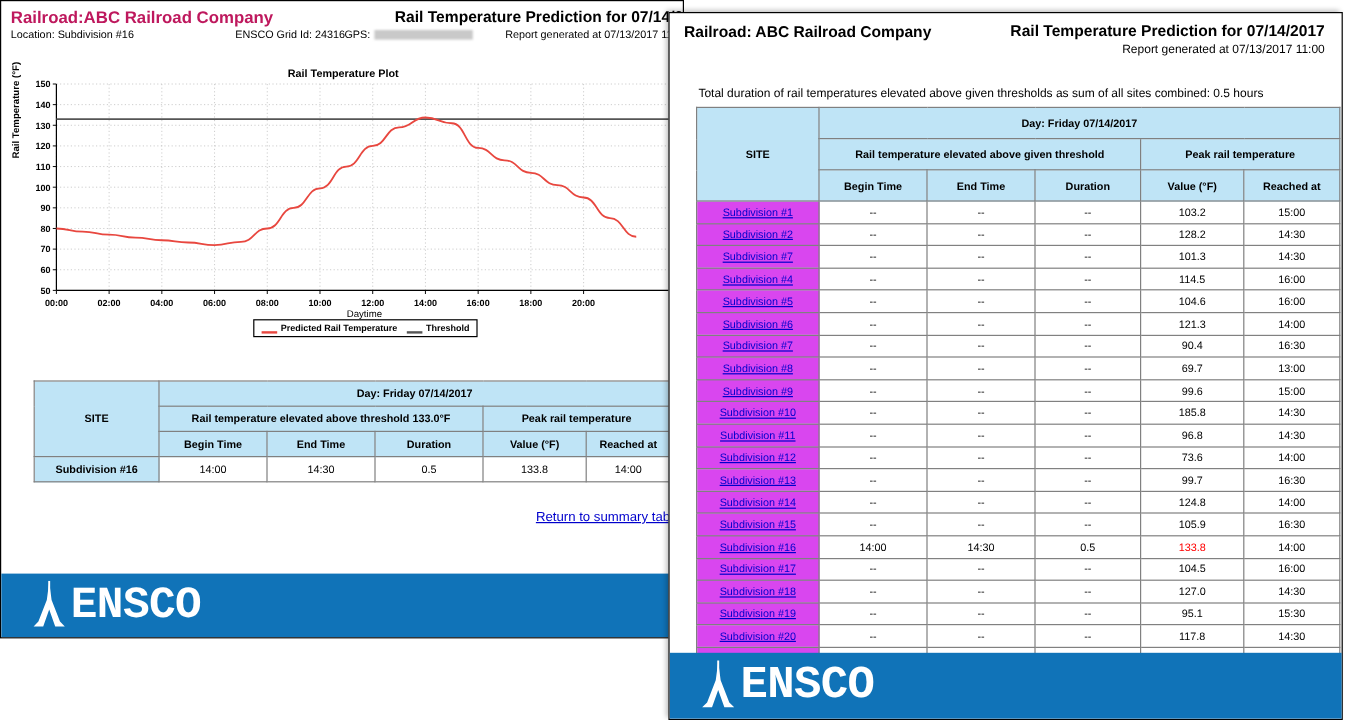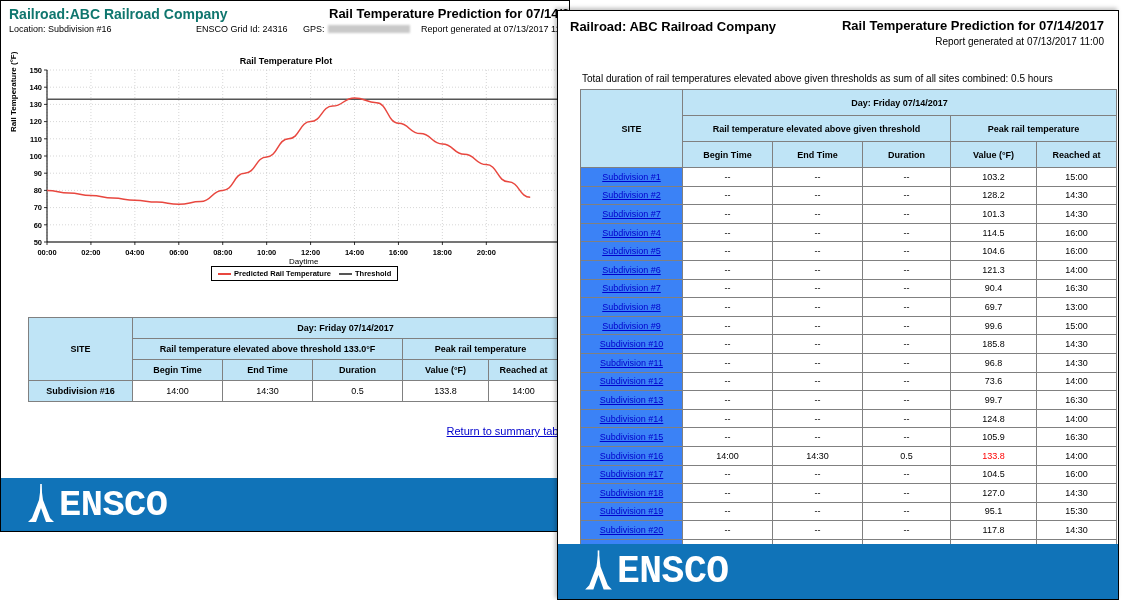--- a/index.html
+++ b/index.html
@@ -16,21 +16,21 @@
   #win-back {
     position: absolute; left: 0; top: 0; width: 570px; height: 532px;
     background: #ffffff;
     border: 1px solid #000000;
     overflow: hidden;
   }
   .hdr { position: relative; padding: 5px 8px 2px 8px; }
   .hdr-row1 { position: relative; height: 17px; }
   .hdr-title-l {
     position: absolute; left: 0; top: 0;
-    font-size: 14px; font-weight: bold; color: #0f766e; white-space: nowrap;
+    font-size: 14px; font-weight: bold; color: #be185d; white-space: nowrap;
   }
   .hdr-title-r {
     position: absolute; left: 320px; top: 0;
     font-size: 13px; font-weight: bold; color: #000; white-space: nowrap;
   }
   .hdr-row2 { position: relative; height: 14px; margin-top: 1px; }
   .hdr-sub {
     position: absolute; top: 0; font-size: 9px; color: #000; white-space: nowrap;
   }
   .gps-redact {
@@ -54,21 +54,21 @@
     position: absolute; left: 262px; top: 203px;
     font-size: 8px; font-weight: normal; color: #000; margin-left: 26px;
   }
   #plot-svg { position: absolute; left: 0; top: 0; }
   .legend-box {
     position: absolute; left: 210px; top: 212px;
     border: 1px solid #000; background: #fff;
     padding: 2px 6px; font-size: 7.5px; font-weight: bold;
     display: flex; align-items: center; gap: 8px; white-space: nowrap;
   }
-  .legend-item { display: flex; align-items: center; gap: 3px; }
+  .legend-item { display: flex; align-items: flex-end; gap: 3px; }
   .lg-line { display: inline-block; width: 13px; height: 2px; }
 
   
   table.rpt { border-collapse: collapse; table-layout: fixed; }
   table.rpt th, table.rpt td {
     border: 1px solid #808080;
     text-align: center; vertical-align: middle;
     color: #000;
   }
   table.rpt th { background: #bfe4f6; font-weight: bold; }
@@ -116,41 +116,41 @@
   .fr-title-r { position: absolute; right: 14px; top: 7px; font-size: 13px; font-weight: bold; white-space: nowrap; }
   .fr-gen { position: absolute; right: 14px; top: 25px; font-size: 10px; white-space: nowrap; }
   .fr-total {
     position: absolute; left: 24px; top: 62px;
     font-size: 10px; font-weight: normal; color: #000; white-space: nowrap;
   }
   #tbl-front-wrap { position: absolute; left: 22px; top: 78px; }
   #tbl-front { width: 536px; font-size: 9px; }
   #tbl-front th { padding: 1px 2px; }
   #tbl-front td { padding: 0 2px; height: 18.6px; }
-  #tbl-front td.site { background: #3b82f6; text-align: center; }
+  #tbl-front td.site { background: #d946ef; text-align: center; }
   #tbl-front td.site a { color: #0000cc; text-decoration: underline; font-size: 9px; }
   #tbl-front td.hot { color: #ff0000; }
   .hd-tall { height: 26px; }
 </style>
 </head>
 <body>
 
 <div id="root">
 
   <div id="win-back">
 
     <div class="hdr">
       <div class="hdr-row1">
         <div class="hdr-title-l">Railroad:ABC Railroad Company</div>
         <div class="hdr-title-r">Rail Temperature Prediction for 07/14/2017</div>
       </div>
       <div class="hdr-row2">
         <div class="hdr-sub" style="left:0;">Location: Subdivision #16</div>
         <div class="hdr-sub" style="left:168px;padding-left:19px;">ENSCO Grid Id: 24316</div>
-        <div class="hdr-sub" style="left:278px;margin-left:16px;">
+        <div class="hdr-sub" style="left:278px;">
           <span>GPS:</span><span class="gps-redact"></span>
         </div>
         <div class="hdr-sub" style="left:412px;">Report generated at  07/13/2017 11:00</div>
       </div>
     </div>
 
     <div id="chart-wrap">
       <div class="chart-title">Rail Temperature Plot</div>
       <div class="ylabel">Rail Temperature (°F)</div>
       <div class="xlabel">Daytime</div>

